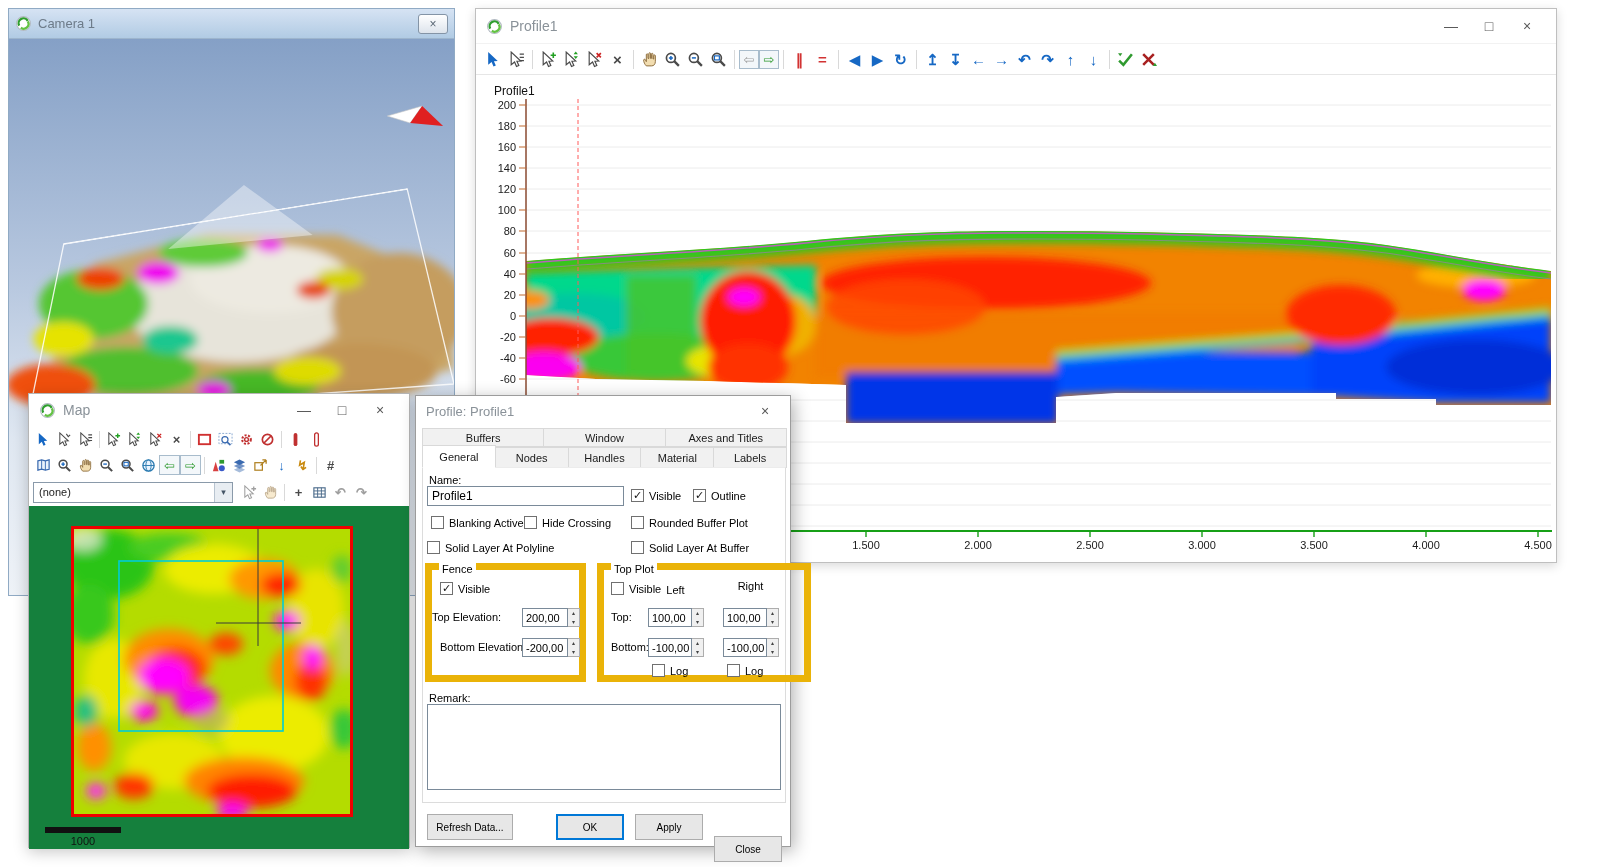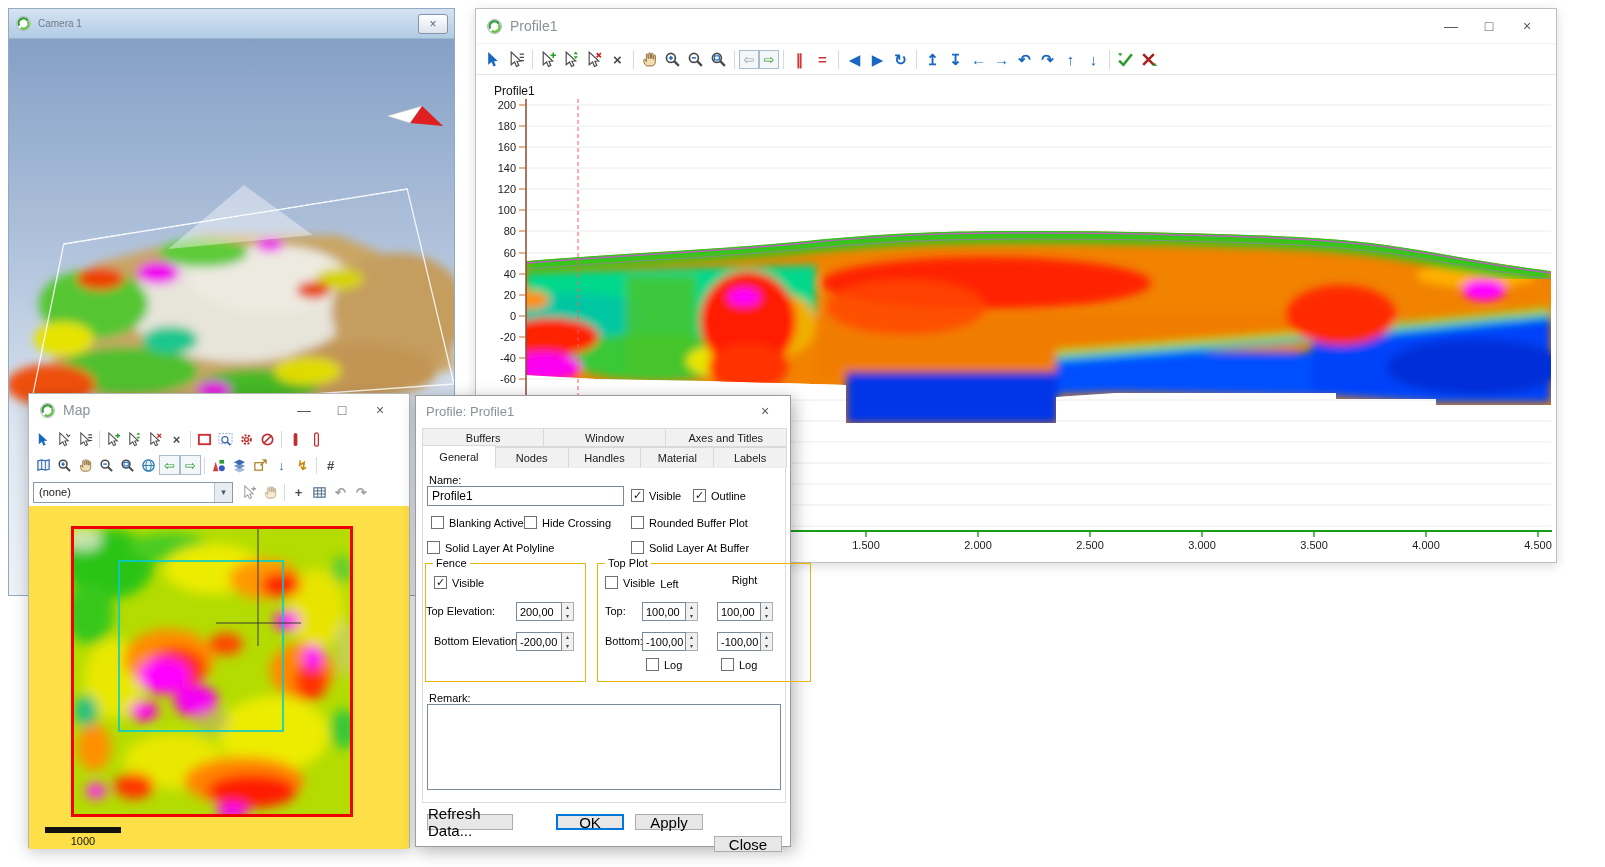--- a/index.html
+++ b/index.html
@@ -17,68 +17,68 @@
 .sep{width:1px;height:19px;background:#d9d9d9;margin:0 4px;flex:none}
 .ic{width:17px;height:17px;display:block}
 .ic.sm{width:15px;height:15px}
 .c-blue{color:#1668c4}.c-green{color:#2f9a2f}.c-red{color:#d23333}.c-dark{color:#4a4a4a}
 .c-gray{color:#9f9f9f}.c-orange{color:#c98a10}.c-steel{color:#3a6ab0}
 .bold{font-weight:bold}
 .boxed{border:1px solid #a8bccc;background:#f3f7fa;min-width:20px;height:19px;font-size:13px}
 
 #camera{left:8px;top:8px;width:447px;height:588px;border:1px solid #90aac4;z-index:1}
 #camera .cam-title{height:30px;background:linear-gradient(#d6e3f3,#b1cbe4);border-bottom:1px solid #9db5cd;display:flex;align-items:center;padding:0 6px;gap:6px}
-#camera .cam-title .title-text{color:#6d7b89;font-size:10px}
+#camera .cam-title .title-text{color:#6d7b89;font-size:13px}
 .cam-close{margin-left:auto;width:30px;height:20px;border:1px solid #8494a6;border-radius:3px;background:linear-gradient(#ffffff,#dde4ec);color:#5a6674;font-size:12px;display:flex;align-items:center;justify-content:center}
 #camera .cam-body{position:relative;height:556px;overflow:hidden}
 
 #profile{left:475px;top:8px;width:1082px;height:555px;border:1px solid #bfbfbf;z-index:2;box-shadow:0 3px 10px rgba(0,0,0,.15)}
 #profile .tbar{height:34px}
 #profile .toolbar{height:32px;border-top:1px solid #f2f2f2;border-bottom:1px solid #e6e6e6}
 .plot{position:absolute;left:0;top:66px;width:1080px;height:487px;background:#fff}
 
 #map{left:28px;top:393px;width:382px;height:455px;border:1px solid #b5b5b5;z-index:3;box-shadow:0 4px 14px rgba(0,0,0,.22)}
 #map .tbar{height:32px}
 #map .toolbar{height:26px;padding:0 4px}
 #map .toolbar.r3{height:28px}
 #map .ti{min-width:21px;height:20px;font-size:13px}
 #map .sep{margin:0 3px;height:17px}
 .combo{width:200px;height:21px;border:1px solid #8a9aaa;display:flex;align-items:center;background:#fff;font-size:11px;margin-right:6px;flex:none}
 .combo .val{flex:1;padding:0 5px;color:#222}
 .combo .drop{width:18px;height:100%;background:#e8edf2;border-left:1px solid #b8c4d0;display:flex;align-items:center;justify-content:center;font-size:9px;color:#445566}
-.map-body{position:relative;height:343px;background:#fde047;overflow:hidden}
+.map-body{position:relative;height:343px;background:#15803d;overflow:hidden}
 .map-red{position:absolute;left:42px;top:20px;width:282px;height:291px;border:3px solid #f00000}
 .scalebar{position:absolute;left:16px;top:321px;width:76px;height:6px;background:#111}
 .scalelbl{position:absolute;left:16px;top:329px;width:76px;text-align:center;font-size:11px;color:#111}
 
 #dlg{left:415px;top:395px;width:376px;height:452px;border:1px solid #9c9c9c;z-index:4;box-shadow:3px 4px 16px rgba(0,0,0,.3);font-size:11px}
 #dlg .tbar{height:30px;padding:0 10px}
 #dlg .title-text{font-size:13px}
 #dlg .winbtn{width:30px;height:26px}
 .tabrow{position:absolute;left:6px;width:364px;display:flex}
 .tabrow.back{top:32px}
 .tabrow.front{top:51px}
 .tab{flex:1;background:#f1f1f1;border:1px solid #d9d9d9;display:flex;align-items:center;justify-content:center;font-size:11px;color:#1a1a1a;margin-right:-1px;height:19px}
 .tab.front{height:21px}
 .tab.active{background:#fff;border-bottom:1px solid #fff;height:23px;margin-top:-2px;z-index:2}
 .tab-frame{position:absolute;left:6px;top:71px;width:364px;height:336px;border:1px solid #dcdcdc;border-top:1px solid #ececec}
 .dlbl{position:absolute;font-size:11px;color:#000;white-space:nowrap}
 .dinput{position:absolute;border:1px solid #7a8a99;background:#fff;font-size:12px;font-family:"Liberation Sans",sans-serif;padding:0 4px}
 .cbrow{position:absolute;display:flex;align-items:center;gap:5px;white-space:nowrap}
 .cb{width:13px;height:13px;border:1px solid #707070;background:#fff;display:inline-flex;align-items:center;justify-content:center;font-size:11px;color:#111;flex:none;line-height:1}
 .cbrow .lbl{font-size:11px;color:#000}
-.group{position:absolute;border:1px solid #eab308}
+.group{position:absolute;border:7px solid #eab308}
 .group .legend{position:absolute;top:-7px;left:7px;background:#fff;padding:0 3px;font-size:11px}
 .spin{position:absolute;display:flex;height:19px}
 .spin .sval{width:46px;border:1px solid #7a8a99;background:#fff;font-size:11px;display:flex;align-items:center;padding:0 3px}
 .spin.narrow .sval{width:44px}
 .spin .sarrows{width:12px;display:flex;flex-direction:column;border:1px solid #adadad;border-left:none;background:#f0f0f0}
 .spin .sarrows span{flex:1;display:flex;align-items:center;justify-content:center;font-size:6px;color:#444;line-height:1}
 .hdr{position:absolute;font-size:11px;text-align:center}
-.btn{position:absolute;height:16px;background:#e7e7e7;border:1px solid #acacac;font-size:15px;display:flex;align-items:center;justify-content:center;color:#000}
+.btn{position:absolute;height:26px;background:#e7e7e7;border:1px solid #acacac;font-size:10px;display:flex;align-items:center;justify-content:center;color:#000}
 .btn.default{border:2px solid #0078d7;background:#e7e7e7}
 .remark{position:absolute;left:11px;top:308px;width:354px;height:86px;border:1px solid #7a8a99;resize:none;font-family:"Liberation Sans",sans-serif;font-size:11px}
 </style>
 </head>
 <body>
 
 <svg width="0" height="0" style="position:absolute" aria-hidden="true">
 <defs>
 <symbol id="i-cursor" viewBox="0 0 16 16">
         <path d="M3,1 L3,13 L6.2,10.4 L8,14.6 L10.2,13.6 L8.4,9.6 L12,9.4 Z" fill="currentColor"></path>

